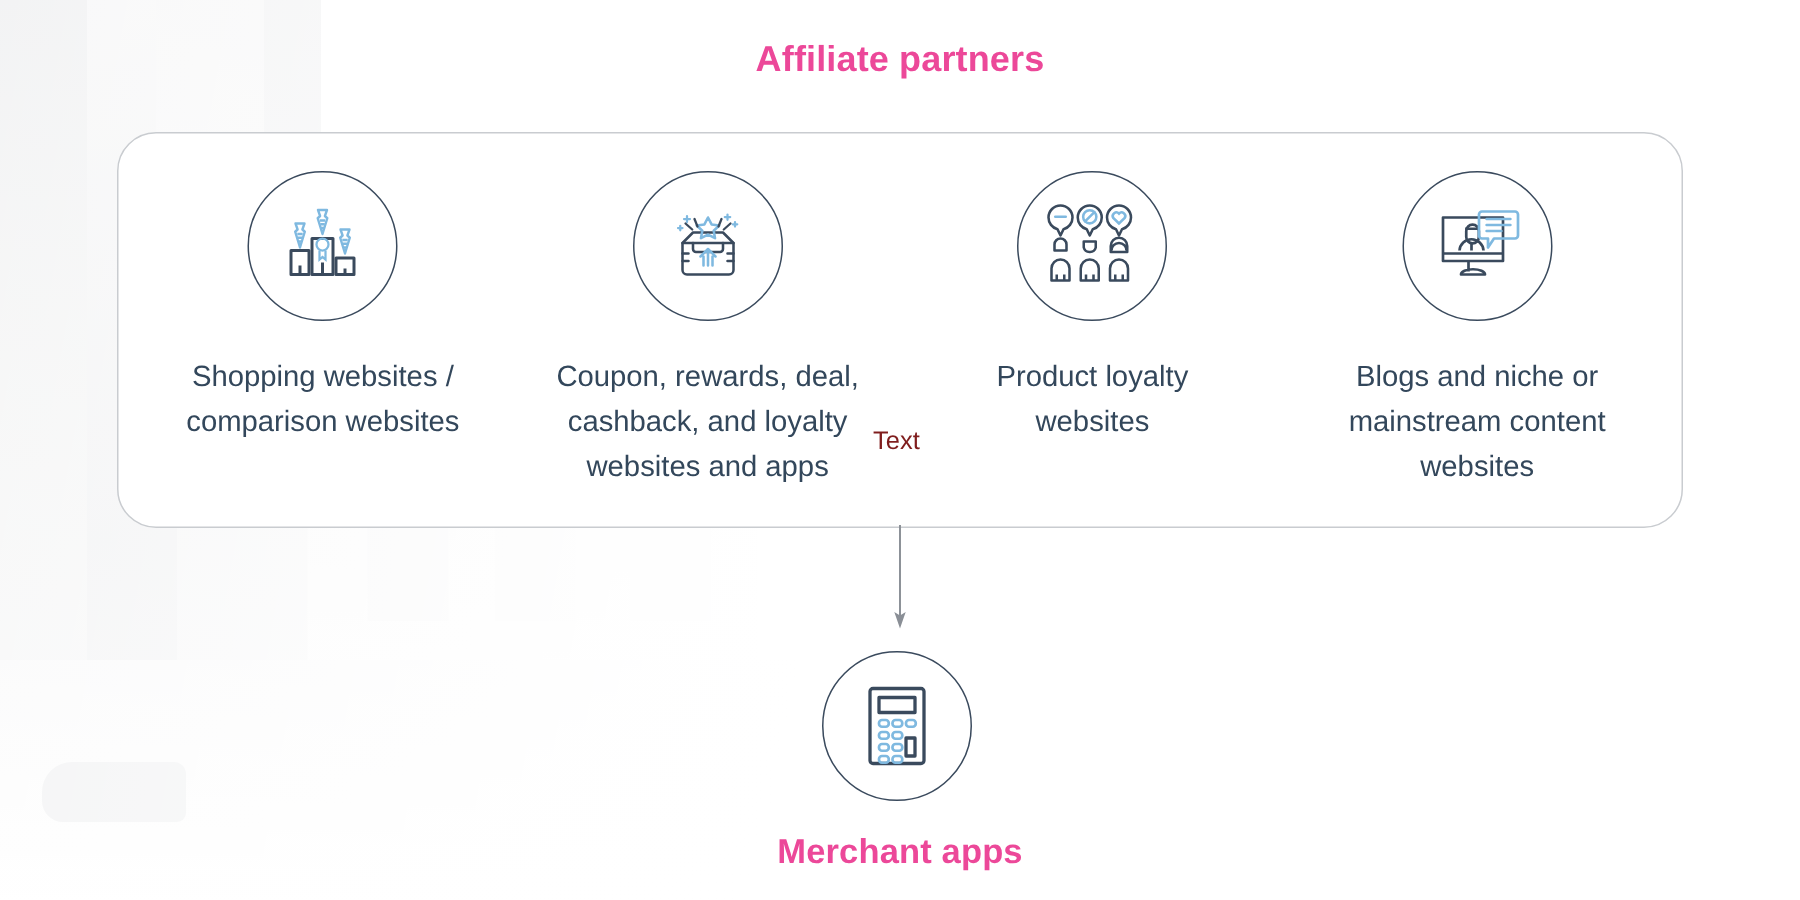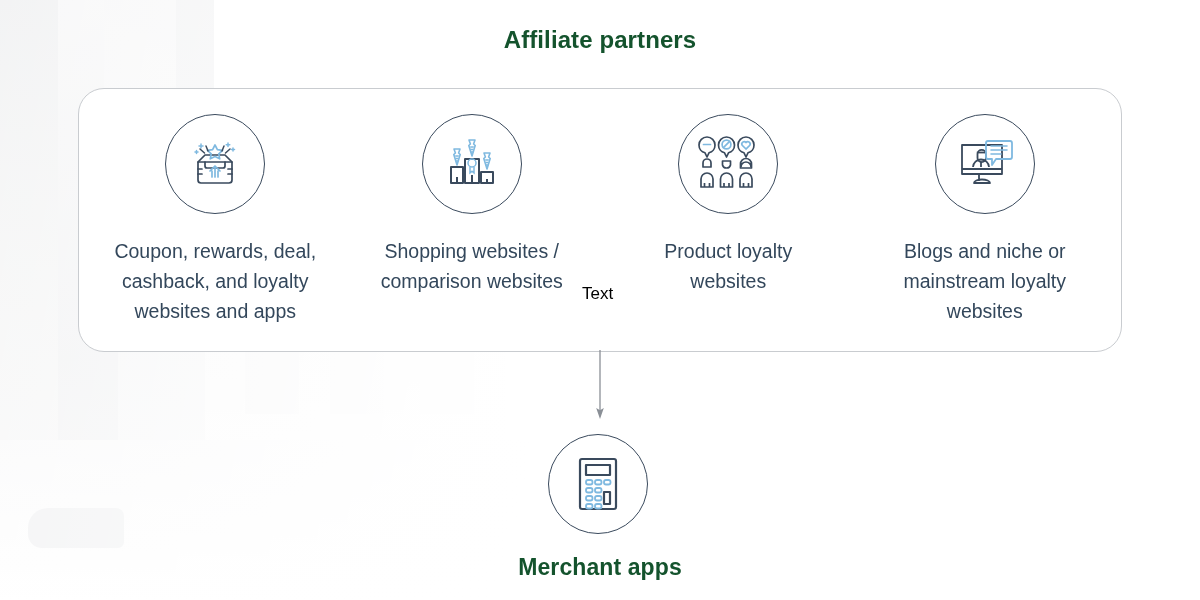--- a/index.html
+++ b/index.html
@@ -71,21 +71,21 @@
         rgba(255,255,255,0.92) 62%,
         rgba(255,255,255,1) 82%);
   }
 
   
   .title {
     position: absolute;
     left: 0; right: 0;
     text-align: center;
     font-weight: bold;
-    color: #14532d;
+    color: #ec4899;
     letter-spacing: 0.1px;
   }
   #affiliate-title { top: 26px; font-size: 24px; }
   #merchant-title  { top: 554px; font-size: 23px; }
 
   
   #partners-card {
     position: absolute;
     left: 78px;
     top: 88px;
@@ -136,21 +136,21 @@
     max-width: 230px;
     white-space: pre-line;
   }
 
   
   #text-annotation {
     position: absolute;
     left: 582px;
     top: 285px;
     font-size: 17px;
-    color: #000000;
+    color: #7f1d1d;
     line-height: 1;
   }
 
   
   #connector-arrow {
     position: absolute;
     left: 580px;
     top: 350px;
     width: 40px;
     height: 72px;
@@ -186,52 +186,20 @@
 </div>
 
 <div class="title" id="affiliate-title">Affiliate partners</div>
 
 <div id="partners-card">
   <div id="partners-row">
 
     <div class="partner">
       <div class="icon-ring">
         <svg width="66" height="66" viewBox="0 0 66 66" fill="none">
-          <g stroke="#3a4a5d" stroke-width="1.7" stroke-linecap="round" stroke-linejoin="round">
-            <path d="M16 31 L23 24 L43 24 L50 31"></path>
-            <path d="M16 31 L16 49 a3 3 0 0 0 3 3 L47 52 a3 3 0 0 0 3 -3 L50 31 Z"></path>
-            <path d="M23 31 L23 35 a2 2 0 0 0 2 2 L41 37 a2 2 0 0 0 2 -2 L43 31"></path>
-            <path d="M16 38 L20 38 M16 43 L20 43 M46 38 L50 38 M46 43 L50 43"></path>
-          </g>
-          <g stroke="#7fb9e0" stroke-width="1.7" stroke-linecap="round" stroke-linejoin="round" fill="none">
-            <path d="M33 20 l2.4 4.6 5.1 .7 -3.7 3.5 .9 5 -4.7 -2.4 -4.7 2.4 .9 -5 -3.7 -3.5 5.1 -.7 Z" transform="translate(0,-6)"></path>
-            <path d="M28 40 L33 35 L38 40 M33 35 L33 46 M30 40 L30 46 M36 40 L36 46"></path>
-          </g>
-          <g stroke="#7fb9e0" stroke-width="1.5" stroke-linecap="round">
-            <path d="M19 13 L19 17 M17 15 L21 15"></path>
-            <path d="M46 12 L46 15.5 M44.2 13.7 L47.8 13.7"></path>
-            <path d="M51 17 L51 20 M49.5 18.5 L52.5 18.5"></path>
-            <path d="M14.5 19.5 L14.5 22.5 M13 21 L16 21"></path>
-          </g>
-          <g stroke="#3a4a5d" stroke-width="1.5" stroke-linecap="round">
-            <path d="M18 18 L22.5 22"></path>
-            <path d="M24 15 L26 20"></path>
-            <path d="M42 15 L40 20"></path>
-            <path d="M48 18 L43.5 22"></path>
-          </g>
-        </svg>
-      </div>
-      <div class="partner-label">Coupon, rewards, deal,
-cashback, and loyalty
-websites and apps</div>
-    </div>
-
-    <div class="partner">
-      <div class="icon-ring">
-        <svg width="66" height="66" viewBox="0 0 66 66" fill="none">
           <g stroke="#3a4a5d" stroke-width="2" stroke-linejoin="round" fill="none">
             <path d="M12 36 L24 36 L24 52 L12 52 Z"></path>
             <path d="M26 28 L40 28 L40 52 L26 52 Z"></path>
             <path d="M42 41 L54 41 L54 52 L42 52 Z"></path>
             <path d="M18 46 L18 52 M33 44 L33 52 M48 48 L48 52"></path>
           </g>
           <g stroke="#7fb9e0" stroke-width="1.6" stroke-linejoin="round" fill="none">
             <path d="M30 9 L36 9 L34.6 13 L36.2 14.5 L33 25 L29.8 14.5 L31.4 13 Z"></path>
             <path d="M31.2 16 L34.8 16 M31.5 18.5 L34.5 18.5 M31.9 21 L34.1 21"></path>
             <path d="M15 18 L21 18 L19.6 22 L21.2 23.5 L18 34 L14.8 23.5 L16.4 22 Z"></path>
@@ -240,20 +208,52 @@
             <path d="M46.2 29 L49.8 29 M46.5 31.5 L49.5 31.5 M46.9 34 L49.1 34"></path>
           </g>
           <g stroke="#7fb9e0" stroke-width="1.5" fill="none">
             <circle cx="33" cy="32" r="4"></circle>
             <path d="M31 36 L31 42 L33 40.3 L35 42 L35 36"></path>
           </g>
         </svg>
       </div>
       <div class="partner-label">Shopping websites /
 comparison websites</div>
+    </div>
+
+    <div class="partner">
+      <div class="icon-ring">
+        <svg width="66" height="66" viewBox="0 0 66 66" fill="none">
+          <g stroke="#3a4a5d" stroke-width="1.7" stroke-linecap="round" stroke-linejoin="round">
+            <path d="M16 31 L23 24 L43 24 L50 31"></path>
+            <path d="M16 31 L16 49 a3 3 0 0 0 3 3 L47 52 a3 3 0 0 0 3 -3 L50 31 Z"></path>
+            <path d="M23 31 L23 35 a2 2 0 0 0 2 2 L41 37 a2 2 0 0 0 2 -2 L43 31"></path>
+            <path d="M16 38 L20 38 M16 43 L20 43 M46 38 L50 38 M46 43 L50 43"></path>
+          </g>
+          <g stroke="#7fb9e0" stroke-width="1.7" stroke-linecap="round" stroke-linejoin="round" fill="none">
+            <path d="M33 20 l2.4 4.6 5.1 .7 -3.7 3.5 .9 5 -4.7 -2.4 -4.7 2.4 .9 -5 -3.7 -3.5 5.1 -.7 Z" transform="translate(0,-6)"></path>
+            <path d="M28 40 L33 35 L38 40 M33 35 L33 46 M30 40 L30 46 M36 40 L36 46"></path>
+          </g>
+          <g stroke="#7fb9e0" stroke-width="1.5" stroke-linecap="round">
+            <path d="M19 13 L19 17 M17 15 L21 15"></path>
+            <path d="M46 12 L46 15.5 M44.2 13.7 L47.8 13.7"></path>
+            <path d="M51 17 L51 20 M49.5 18.5 L52.5 18.5"></path>
+            <path d="M14.5 19.5 L14.5 22.5 M13 21 L16 21"></path>
+          </g>
+          <g stroke="#3a4a5d" stroke-width="1.5" stroke-linecap="round">
+            <path d="M18 18 L22.5 22"></path>
+            <path d="M24 15 L26 20"></path>
+            <path d="M42 15 L40 20"></path>
+            <path d="M48 18 L43.5 22"></path>
+          </g>
+        </svg>
+      </div>
+      <div class="partner-label">Coupon, rewards, deal,
+cashback, and loyalty
+websites and apps</div>
     </div>
 
     <div class="partner">
       <div class="icon-ring">
         <svg width="66" height="66" viewBox="0 0 66 66" fill="none">
           <g stroke="#3a4a5d" stroke-width="1.7" stroke-linejoin="round" fill="none">
             <path d="M4 14 a8 8 0 0 1 8 -8 a8 8 0 0 1 8 8 a8 8 0 0 1 -6 7.8 L12 26 L10 21.8 A8 8 0 0 1 4 14 Z"></path>
             <path d="M23.5 14 a8 8 0 0 1 8 -8 a8 8 0 0 1 8 8 a8 8 0 0 1 -6 7.8 L31.5 26 L29.5 21.8 A8 8 0 0 1 23.5 14 Z"></path>
             <path d="M43 14 a8 8 0 0 1 8 -8 a8 8 0 0 1 8 8 a8 8 0 0 1 -6 7.8 L51 26 L49 21.8 A8 8 0 0 1 43 14 Z"></path>
             <path d="M8 32 a4 4 0 0 1 4 -4 a4 4 0 0 1 4 4 L16 36 L8 36 Z"></path>
@@ -290,21 +290,21 @@
             <path d="M24.8 21.5 L34.6 21.5"></path>
             <path d="M29 30.5 L29 36"></path>
           </g>
           <g stroke="#7fb9e0" stroke-width="1.8" stroke-linejoin="round" fill="none">
             <path d="M36 10 L58 10 a2 2 0 0 1 2 2 L60 26 a2 2 0 0 1 -2 2 L44 28 L40 34 L40 28 L36 28 a2 2 0 0 1 -2 -2 L34 12 a2 2 0 0 1 2 -2 Z"></path>
             <path d="M39 15 L55 15 M39 19 L55 19 M39 23 L49 23" stroke="#7fb9e0" stroke-width="1.6" stroke-linecap="round"></path>
           </g>
         </svg>
       </div>
       <div class="partner-label">Blogs and niche or
-mainstream loyalty
+mainstream content
 websites</div>
     </div>
 
   </div>
 </div>
 
 <div id="text-annotation">Text</div>
 
 <div id="connector-arrow">
   <svg width="40" height="72" viewBox="0 0 40 72" fill="none">

